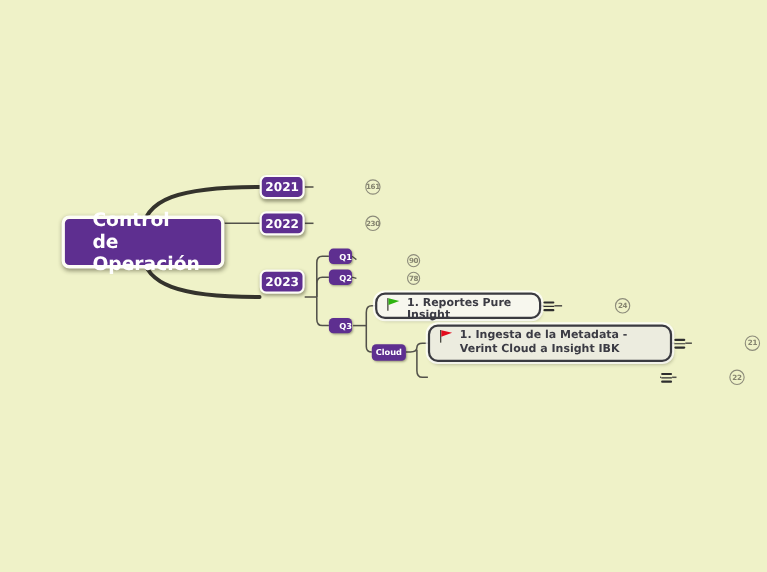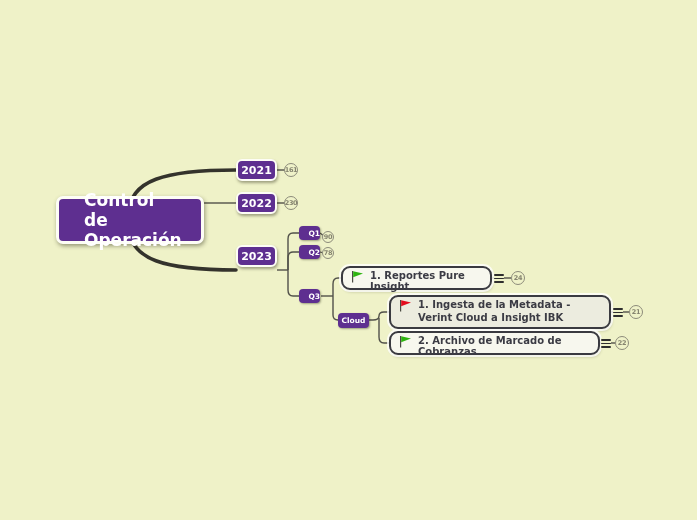--- a/index.html
+++ b/index.html
@@ -36,21 +36,21 @@
   .flag{flex:0 0 auto;}
 
   .ham{position:absolute;width:10px;height:9px;display:flex;flex-direction:column;
        justify-content:space-between;background:#eff2c8;padding:1px 0;cursor:pointer;}
   .ham i{display:block;height:1.6px;background:#2e2e2e;border-radius:1px;}
   .ham1{left:494px;top:273px;} .ham2{left:613px;top:307px;} .ham3{left:601px;top:338px;}
 
   .badge{position:absolute;box-sizing:border-box;border:1px solid #8c8b7a;
          border-radius:50%;color:#85846f;background:#eff2c8;display:flex;
          align-items:center;justify-content:center;font-size:6.5px;font-weight:bold;
-         letter-spacing:-0.3px;}
+         letter-spacing:-0.3px;margin-left:48px;}
   .bL{width:14px;height:14px;} .bS{width:12px;height:12px;}
   .b161{left:284px;top:163px;} .b230{left:284px;top:196px;}
   .b90{left:322px;top:231px;} .b78{left:322px;top:247px;}
   .b24{left:511px;top:271px;} .b21{left:629px;top:305px;} .b22{left:615px;top:336px;}
 </style>
 </head>
 <body>
 
 <div class="canvas">
 
@@ -135,27 +135,20 @@
     </svg>
     <span class="tlabel">1. Ingesta de la Metadata - Verint Cloud a Insight IBK</span>
   </div>
   <div class="ham ham2">
       <i></i>
       <i></i>
       <i></i>
     </div>
   <div class="badge bL b21">21</div>
 
-  <div class="task task3">
-    <svg class="flag" width="13" height="13" viewBox="0 0 13 13">
-      <rect x="1" y="1" width="1.2" height="11.5" fill="#4a4a42"></rect>
-      <polygon points="2.2,1.2 12,3.6 2.2,7.2" fill="#2eb410"></polygon>
-    </svg>
-    <span class="tlabel">2. Archivo de Marcado de Cobranzas</span>
-  </div>
   <div class="ham ham3">
       <i></i>
       <i></i>
       <i></i>
     </div>
   <div class="badge bL b22">22</div>
 
 </div>
 
 </body></html>

